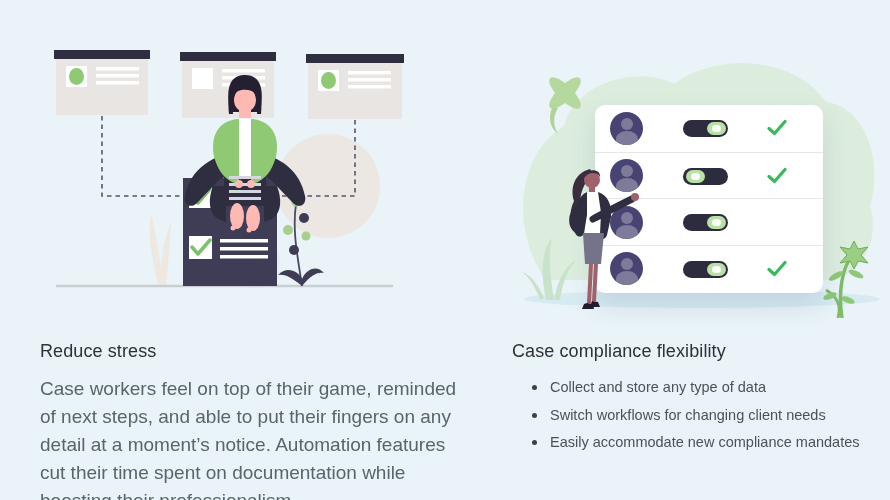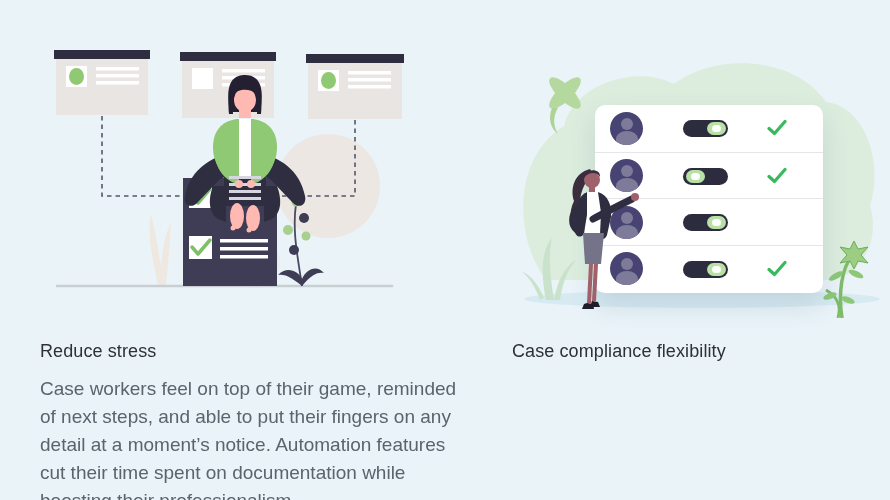--- a/index.html
+++ b/index.html
@@ -246,16 +246,19 @@
         <path d="M38,29 C48,32 52,42 51,54 L47,72 C45,78 39,77 40,71 L41,50 Z" fill="var(--ink-dark)"></path>
         <path d="M23,70 L44,70 L41,101 L25,101 Z" fill="#75738a"></path>
         <path d="M29,101 L33,101 L31,140 L27,140 Z" fill="var(--skin-brown)"></path>
         <path d="M34,101 L38,101 L36,138 L32,138 Z" fill="var(--skin-brown)"></path>
         <path d="M27,140 L33,141 L34,146 L22,146 L24,141 Z" fill="#1f1d2b"></path>
         <path d="M32,138 L38,139 L40,144 L30,144 Z" fill="#1f1d2b"></path>
       </svg>
     </div>
     <h2>Case compliance flexibility</h2>
     <ul class="bullets">
+      <li>Collect and store any type of data</li>
+      <li>Switch workflows for changing client needs</li>
+      <li>Easily accommodate new compliance mandates</li>
     </ul>
   </section>
 
 </div>
 
 </body></html>

